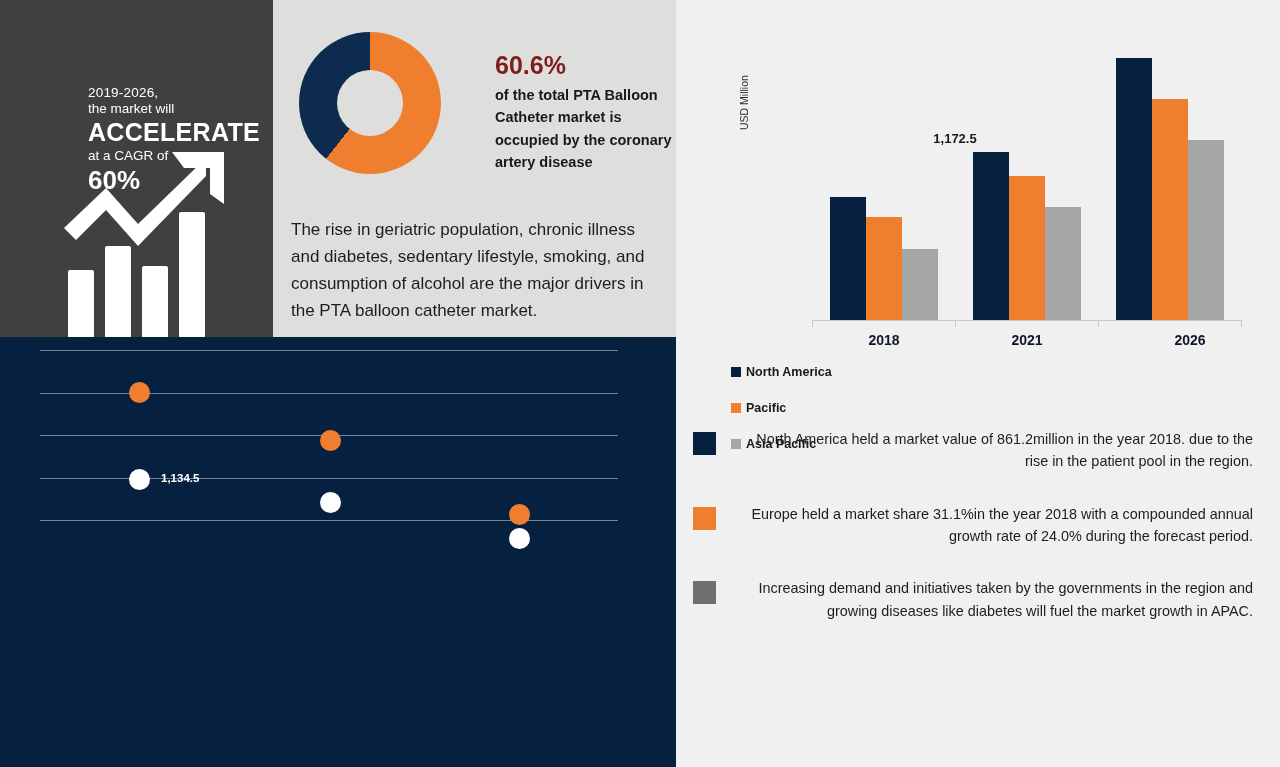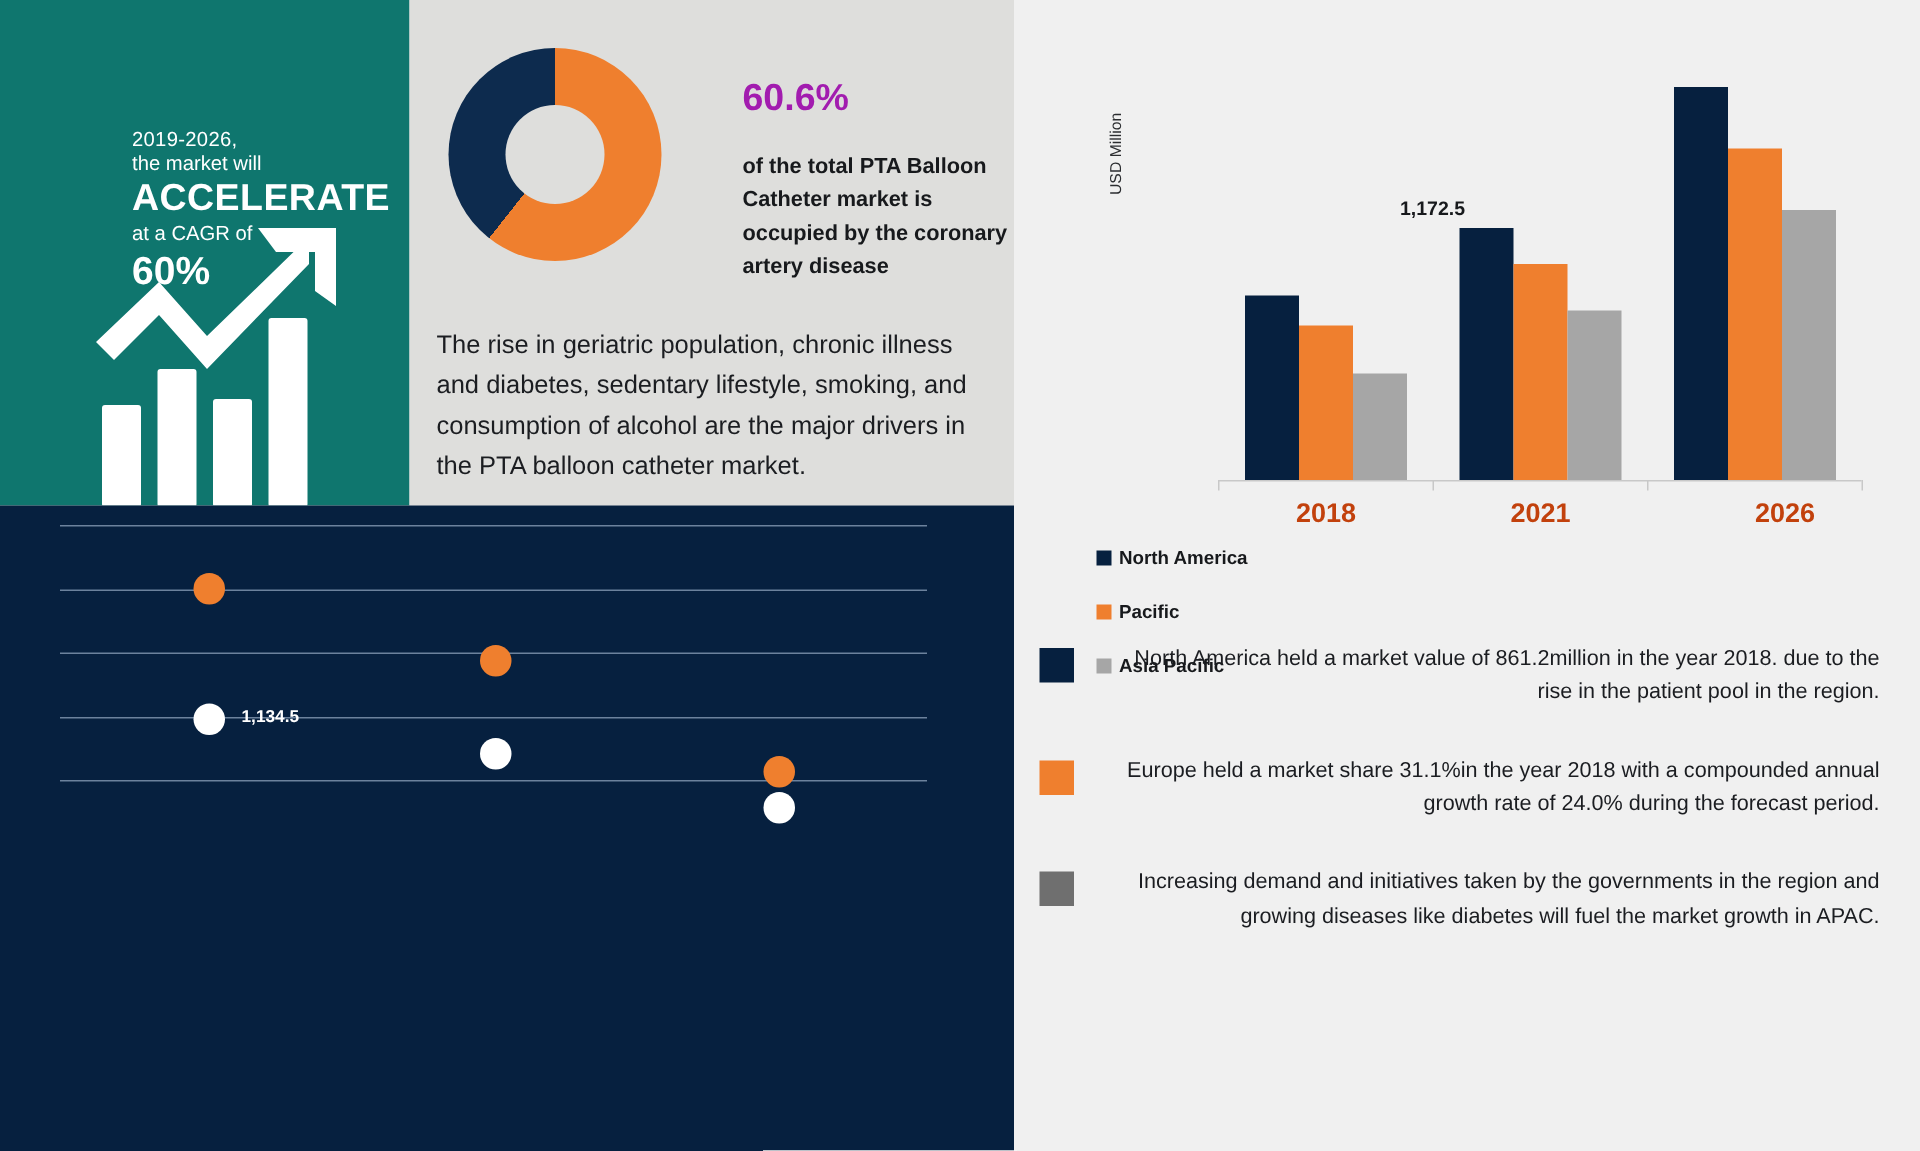--- a/index.html
+++ b/index.html
@@ -1,35 +1,35 @@
 <!DOCTYPE html>
 <html><head>
 <meta charset="utf-8">
 <style>
   html,body{margin:0;padding:0;background:#ffffff;}
   body{width:1280px;height:767px;font-family:"Liberation Sans",sans-serif;overflow:hidden;}
   #root{position:relative;width:1280px;height:767px;background:#f0f0f0;}
 
   
-  .panel-orange{position:absolute;left:0;top:0;width:273px;height:337px;background:#0f766e;overflow:hidden;}
+  .panel-orange{position:absolute;left:0;top:0;width:273px;height:337px;background:#404040;overflow:hidden;}
   .accel-text{position:absolute;left:88px;top:85px;width:180px;color:#ffffff;text-align:left;line-height:1.18;}
   .accel-years{font-size:13.5px;letter-spacing:.2px;}
   .accel-will{font-size:13.5px;}
   .accel-big{font-size:25px;font-weight:bold;letter-spacing:.3px;margin:1px 0 1px 0;}
   .accel-cagr{font-size:13.5px;}
   .accel-pct{font-size:26px;font-weight:bold;margin-top:1px;}
   .growth-svg{position:absolute;left:60px;top:150px;}
 
   
   .panel-gray{position:absolute;left:273px;top:0;width:403px;height:337px;background:#dededc;}
   .donut-wrap{position:absolute;left:26px;top:32px;width:142px;height:142px;}
   .donut{width:142px;height:142px;border-radius:50%;}
   .donut-hole{position:absolute;left:38px;top:38px;width:66px;height:66px;border-radius:50%;background:#dededc;}
   .stat-block{position:absolute;left:222px;top:52px;width:178px;}
-  .stat-pct{font-size:25px;font-weight:bold;color:#a21caf;line-height:1.1;margin-bottom:20px;}
+  .stat-pct{font-size:25px;font-weight:bold;color:#7f1d1d;line-height:1.1;margin-bottom:4px;}
   .stat-desc{font-size:14.5px;font-weight:bold;color:#17191c;line-height:1.56;}
   .gray-para{position:absolute;left:18px;top:217px;width:372px;font-size:17px;color:#1b1d21;line-height:1.58;}
 
   
   .panel-navy{position:absolute;left:0;top:337px;width:676px;height:430px;background:#06203f;}
   .dot-chart{position:absolute;left:40px;top:9px;width:578px;height:215px;}
   .gridline{position:absolute;left:0;height:1px;background:#8fa3bd;opacity:.75;}
   .dot{position:absolute;width:21px;height:21px;border-radius:50%;}
   .dot.orange{background:#ef7f2e;}
   .dot.white{background:#ffffff;}
@@ -40,21 +40,21 @@
   .barchart{position:absolute;left:55px;top:30px;width:520px;height:300px;}
   .ylabel{position:absolute;left:62px;top:130px;transform:rotate(-90deg);transform-origin:left top;font-size:10.5px;color:#2b2d30;white-space:nowrap;}
   .bc-axis{position:absolute;left:81px;top:290px;width:429px;height:1px;background:#c8c8c8;}
   .bc-tick{position:absolute;width:1px;height:7px;background:#c8c8c8;top:290px;}
   .bar{position:absolute;bottom:0;}
   .bar.na{background:#06203f;}
   .bar.eu{background:#ef7f2e;}
   .bar.ap{background:#a6a6a6;}
   .barlabel{position:absolute;font-size:13px;font-weight:bold;color:#17191c;white-space:nowrap;}
   .bc-xlabels{position:absolute;left:81px;top:296px;width:429px;}
-  .bc-xlab{position:absolute;font-size:18px;font-weight:bold;color:#c2410c;transform:translateX(-50%);}
+  .bc-xlab{position:absolute;font-size:14px;font-weight:bold;color:#0f172a;transform:translateX(-50%);}
   .bc-legend{position:absolute;left:0;top:335px;width:520px;display:flex;justify-content:center;gap:22px;flex-direction:column;}
   .bc-legend .li{display:flex;align-items:center;gap:5px;font-size:12.5px;font-weight:bold;color:#17191c;}
   .sw{width:10px;height:10px;display:inline-block;}
   .notes{position:absolute;left:17px;top:428px;width:560px;}
   .note{position:relative;display:flex;gap:16px;margin-bottom:30px;}
   .note-sw{flex:0 0 auto;width:23px;height:23px;margin-top:4px;}
   .note-txt{font-size:14.4px;color:#1b1d21;line-height:1.55;text-align:right;}
 </style>
 </head>
 <body>

